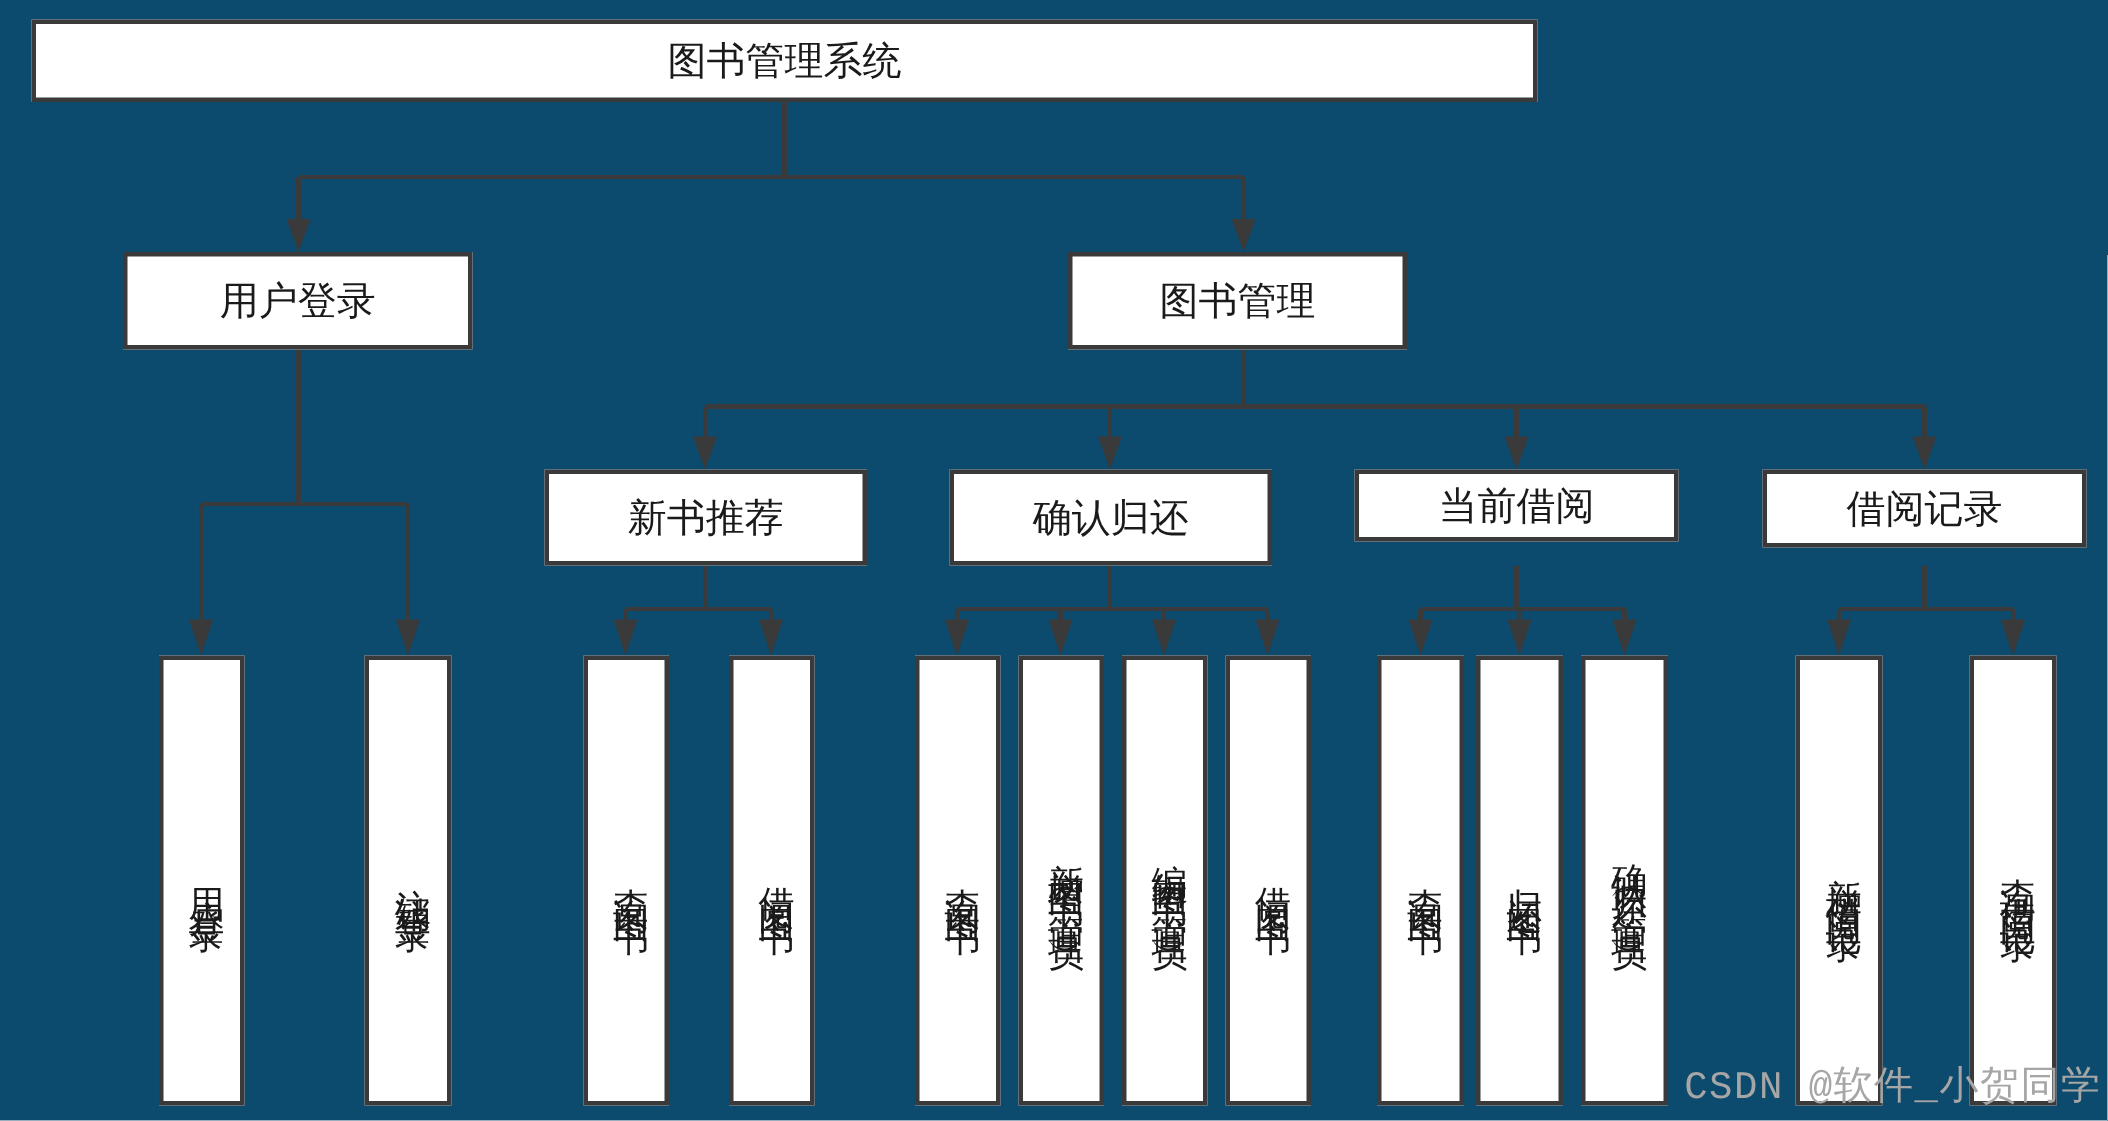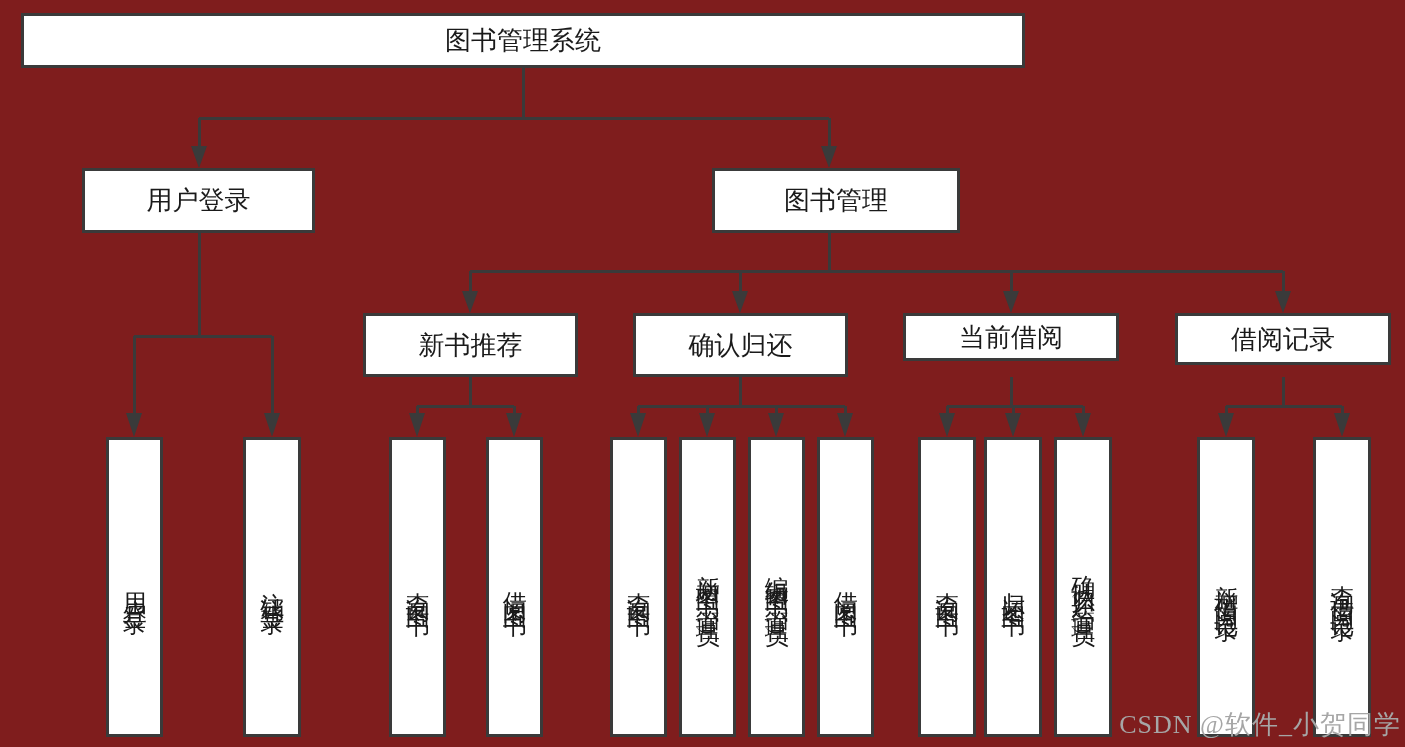--- a/index.html
+++ b/index.html
@@ -1,21 +1,21 @@
 <!DOCTYPE html>
 <html><head>
 <meta charset="utf-8">
 <style>
   html, body { margin: 0; padding: 0; background: #ffffff; }
   #canvas {
     position: relative;
     width: 1405px;
     height: 747px;
-    background: #7f1d1d;
-    font-family: Liberation Serif, serif;
+    background: #0c4a6e;
+    font-family: Liberation Mono, monospace;
     overflow: hidden;
   }
   #wires { position: absolute; left: 0; top: 0; width: 1405px; height: 747px; }
   .box {
     position: absolute;
     box-sizing: border-box;
     background: #ffffff;
     border: 3px solid #3a3a3a;
     display: flex;
     align-items: center;
@@ -122,21 +122,21 @@
       <line x1="1226" y1="406" x2="1226" y2="419"></line>
       <polygon points="1218,413 1234,413 1226,437"></polygon>
       <line x1="1342" y1="406" x2="1342" y2="419"></line>
       <polygon points="1334,413 1350,413 1342,437"></polygon>
     </g>
   </svg>
 
   <div class="box" style="left:21px; top:13px; width:1004px; height:55px;">图书管理系统</div>
 
   <div class="box" style="left:82px; top:168px; width:233px; height:65px;">用户登录</div>
-  <div class="box" style="left:712px; top:168px; width:248px; height:65px;">图书管理</div>
+  <div class="box" style="left:712px; top:168px; width:226px; height:65px;">图书管理</div>
 
   <div class="box" style="left:363px; top:313px; width:215px; height:64px;text-align:center;">新书推荐</div>
   <div class="box" style="left:633px; top:313px; width:215px; height:64px;">确认归还</div>
   <div class="box" style="left:903px; top:313px; width:216px; height:48px;">当前借阅</div>
   <div class="box" style="left:1175px; top:313px; width:216px; height:52px;">借阅记录</div>
 
   <div class="box vbox" style="left:106px; top:437px; width:57px; height:300px;">用户登录</div>
   <div class="box vbox" style="left:243px; top:437px; width:58px; height:300px;">注销登录</div>
 
   <div class="box vbox" style="left:389px; top:437px; width:57px; height:300px;">查询图书</div>

